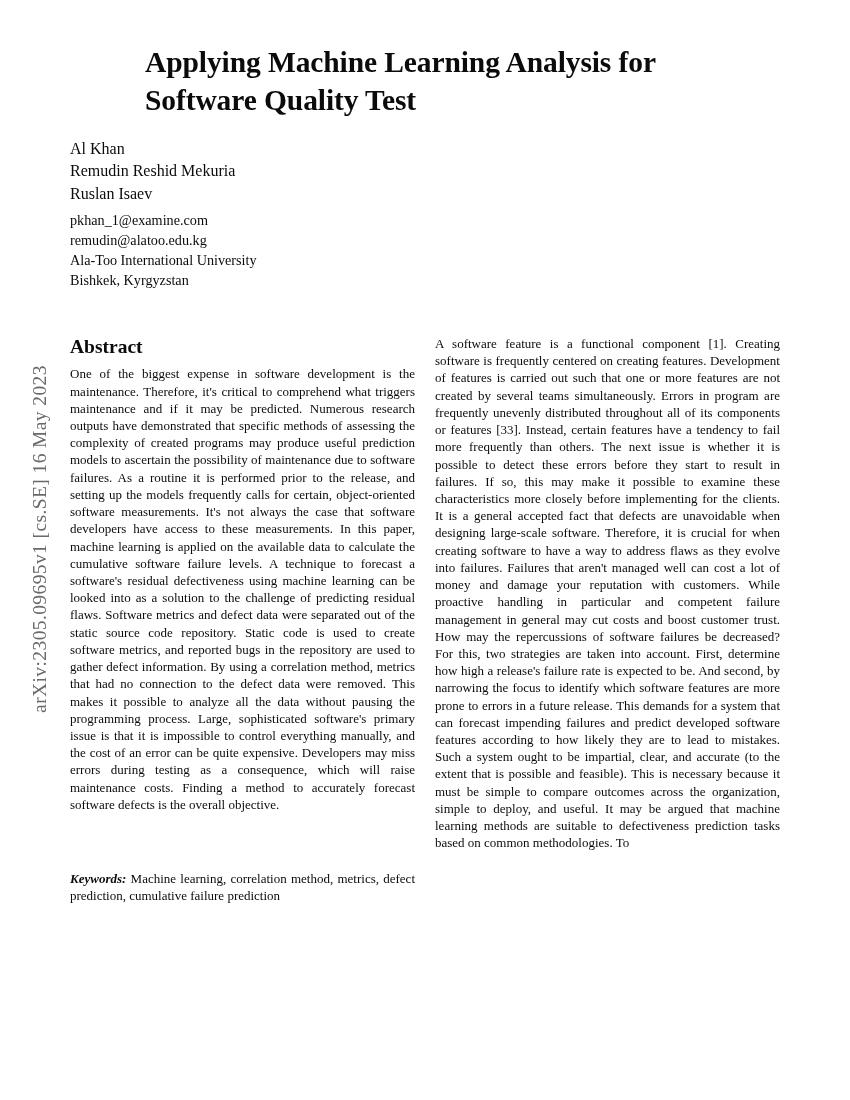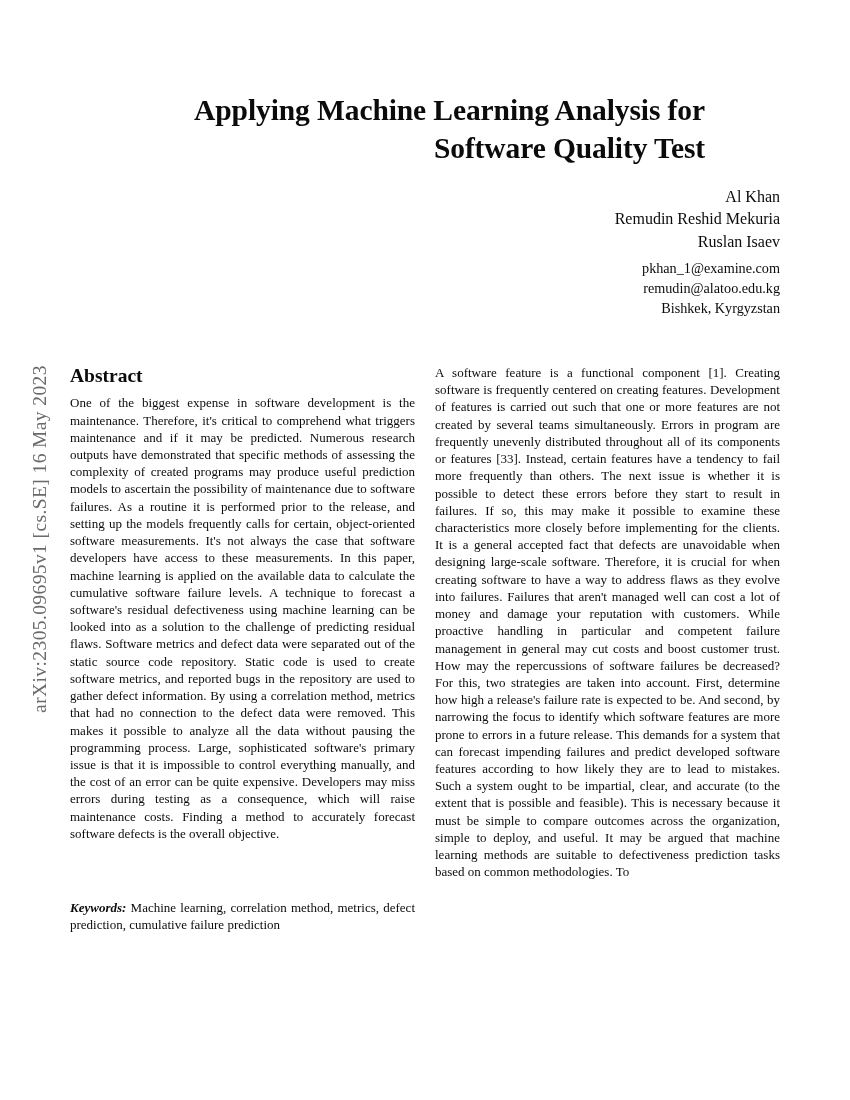--- a/index.html
+++ b/index.html
@@ -44,23 +44,22 @@
   .page {
     position: absolute;
     left: 70px;
     top: 0;
     width: 710px;
     height: 1100px;
   }
 
   
   .title-block {
-    padding-top: 80px;
-    text-align: right;
-    margin-top: 12px;
+    padding-top: 44px;
+    text-align: left;
   }
   .paper-title {
     font-size: 29.5px;
     font-weight: bold;
     line-height: 1.28;
     letter-spacing: -0.1px;
     margin: 0 auto;
     width: 560px;
   }
   .authors {
@@ -72,21 +71,21 @@
   .contact {
     margin-top: 4px;
     font-size: 14.2px;
     line-height: 1.42;
   }
   .contact-line { display: block; }
 
   
   .columns {
     position: absolute;
-    top: 364px;
+    top: 335px;
     left: 0;
     width: 710px;
     display: flex;
     justify-content: space-between;
   }
   .col {
     width: 345px;
   }
 
   h2.sec-head {
@@ -137,20 +136,21 @@
 
     <div class="authors">
       <span class="author-name">Al Khan</span>
       <span class="author-name">Remudin Reshid Mekuria</span>
       <span class="author-name">Ruslan Isaev</span>
     </div>
 
     <div class="contact">
       <span class="contact-line">pkhan_1@examine.com</span>
       <span class="contact-line">remudin@alatoo.edu.kg</span>
+      <span class="contact-line">Ala-Too International University</span>
       <span class="contact-line">Bishkek, Kyrgyzstan</span>
     </div>
   </div>
 
   <div class="columns">
 
     <div class="col">
       <h2 class="sec-head">Abstract</h2>
       <p class="body-text">One of the biggest expense in software development is the maintenance. Therefore, it's critical to comprehend what triggers maintenance and if it may be predicted. Numerous research outputs have demonstrated that specific methods of assessing the complexity of created programs may produce useful prediction models to ascertain the possibility of maintenance due to software failures. As a routine it is performed prior to the release, and setting up the models frequently calls for certain, object-oriented software measurements. It's not always the case that software developers have access to these measurements. In this paper, machine learning is applied on the available data to calculate the cumulative software failure levels. A technique to forecast a software's residual defectiveness using machine learning can be looked into as a solution to the challenge of predicting residual flaws. Software metrics and defect data were separated out of the static source code repository. Static code is used to create software metrics, and reported bugs in the repository are used to gather defect information. By using a correlation method, metrics that had no connection to the defect data were removed. This makes it possible to analyze all the data without pausing the programming process. Large, sophisticated software's primary issue is that it is impossible to control everything manually, and the cost of an error can be quite expensive. Developers may miss errors during testing as a consequence, which will raise maintenance costs. Finding a method to accurately forecast software defects is the overall objective.</p>
 

